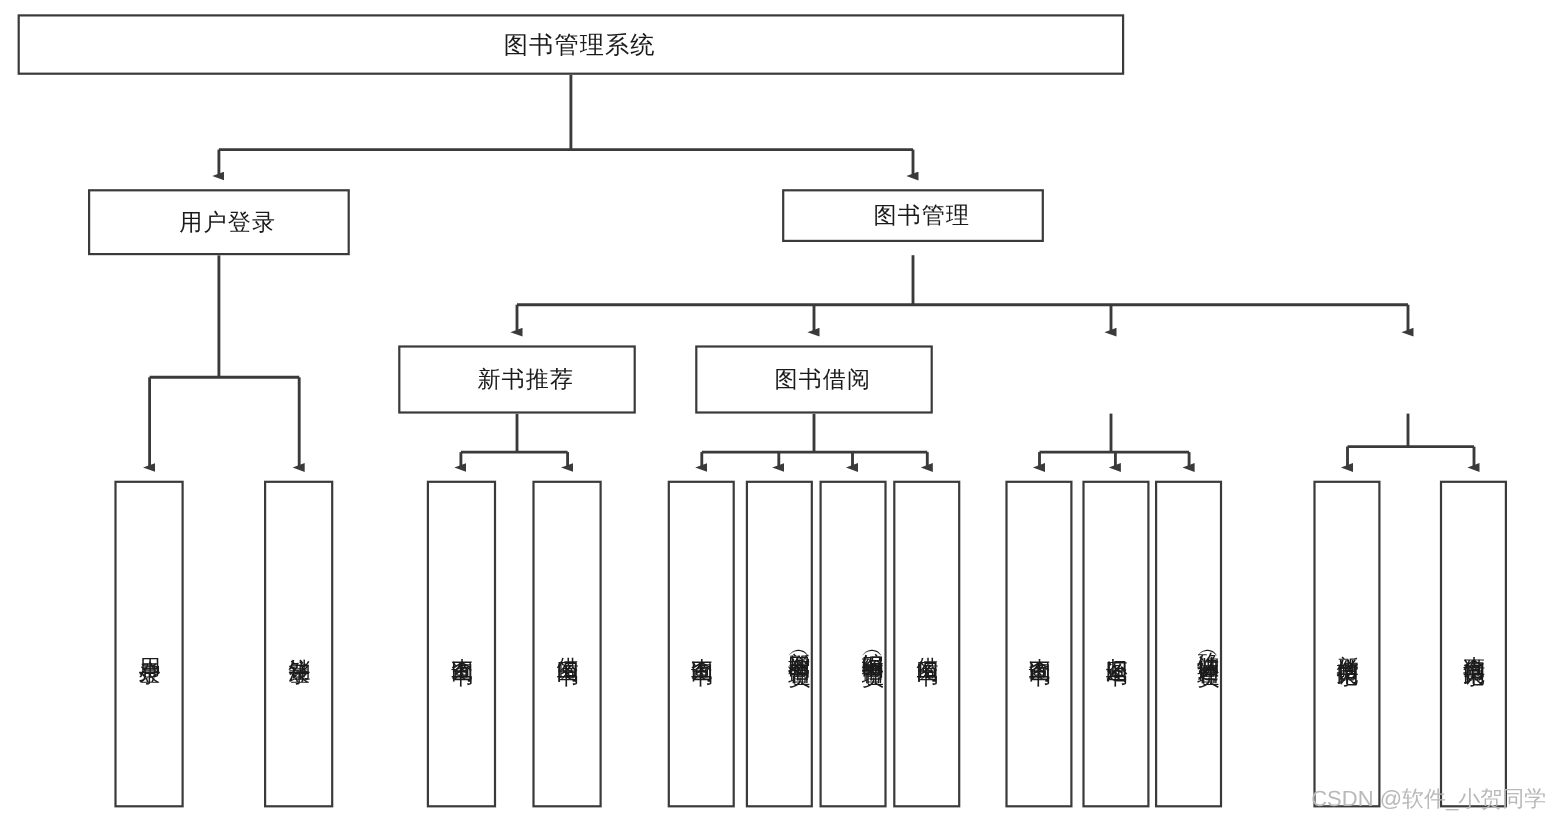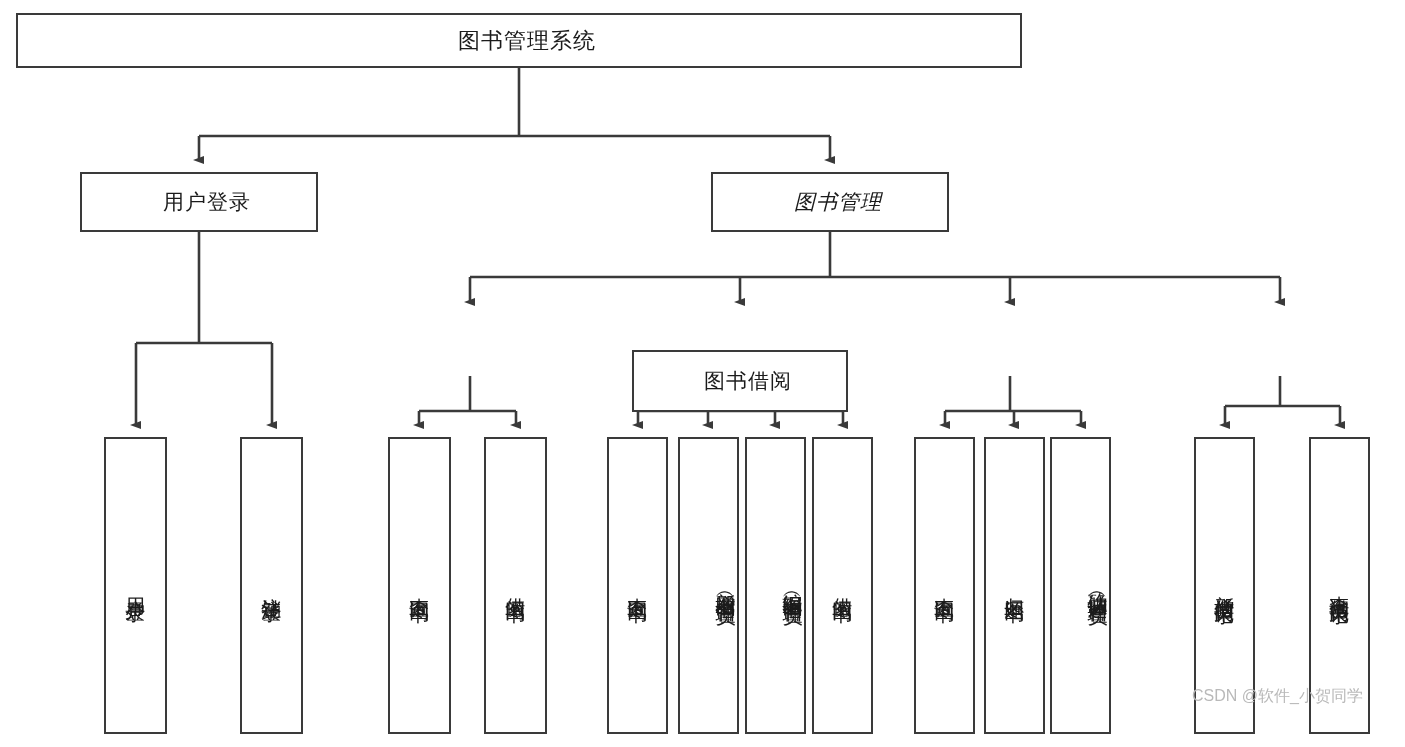--- a/index.html
+++ b/index.html
@@ -48,22 +48,22 @@
     letter-spacing: 2px;
     padding: 6px 0;
     line-height: 1.12;
   }
   .node.v.topalign {
     align-items: flex-start;
   }
   .watermark {
     position: absolute;
     left: 1192px;
-    top: 686px;
-    font-size: 16px;
+    top: 713px;
+    font-size: 20px;
     color: #b9b9b9;
     white-space: nowrap;
     z-index: 3;
     font-family: "Liberation Sans", "DejaVu Sans", sans-serif;
   }
 </style>
 </head>
 <body>
 
 <div id="canvas">
@@ -114,23 +114,24 @@
       <path d="M1280,376 L1280,406"></path>
       <path d="M1225,406 L1340,406"></path>
       <path d="M1225,406 L1225,425" marker-end="url(#arrow)"></path>
       <path d="M1340,406 L1340,425" marker-end="url(#arrow)"></path>
     </g>
   </svg>
 
   <div class="node h root" style="left:16px;top:13px;width:1006px;height:55px;">图书管理系统</div>
 
   <div class="node h" style="left:80px;top:172px;width:238px;height:60px;">用户登录</div>
-  <div class="node h" style="left:711px;top:172px;width:238px;height:60px;font-style:italic;">图书管理</div>
+  <div class="node h" style="left:711px;top:172px;width:238px;height:48px;">图书管理</div>
 
-  <div class="node h" style="left:632px;top:314px;width:216px;height:62px;margin-top:36px;">图书借阅</div>
+  <div class="node h" style="left:362px;top:314px;width:216px;height:62px;">新书推荐</div>
+  <div class="node h" style="left:632px;top:314px;width:216px;height:62px;">图书借阅</div>
 
   <div class="node v" style="left:104px;top:437px;width:63px;height:297px;">用户登录</div>
   <div class="node v" style="left:240px;top:437px;width:63px;height:297px;">注销登录</div>
 
   <div class="node v" style="left:388px;top:437px;width:63px;height:297px;">查询图书</div>
   <div class="node v" style="left:484px;top:437px;width:63px;height:297px;">借阅图书</div>
 
   <div class="node v" style="left:607px;top:437px;width:61px;height:297px;">查询图书</div>
   <div class="node v topalign" style="left:678px;top:437px;width:61px;height:297px;">新增图书（管理员）</div>
   <div class="node v topalign" style="left:745px;top:437px;width:61px;height:297px;">编辑图书（管理员）</div>

